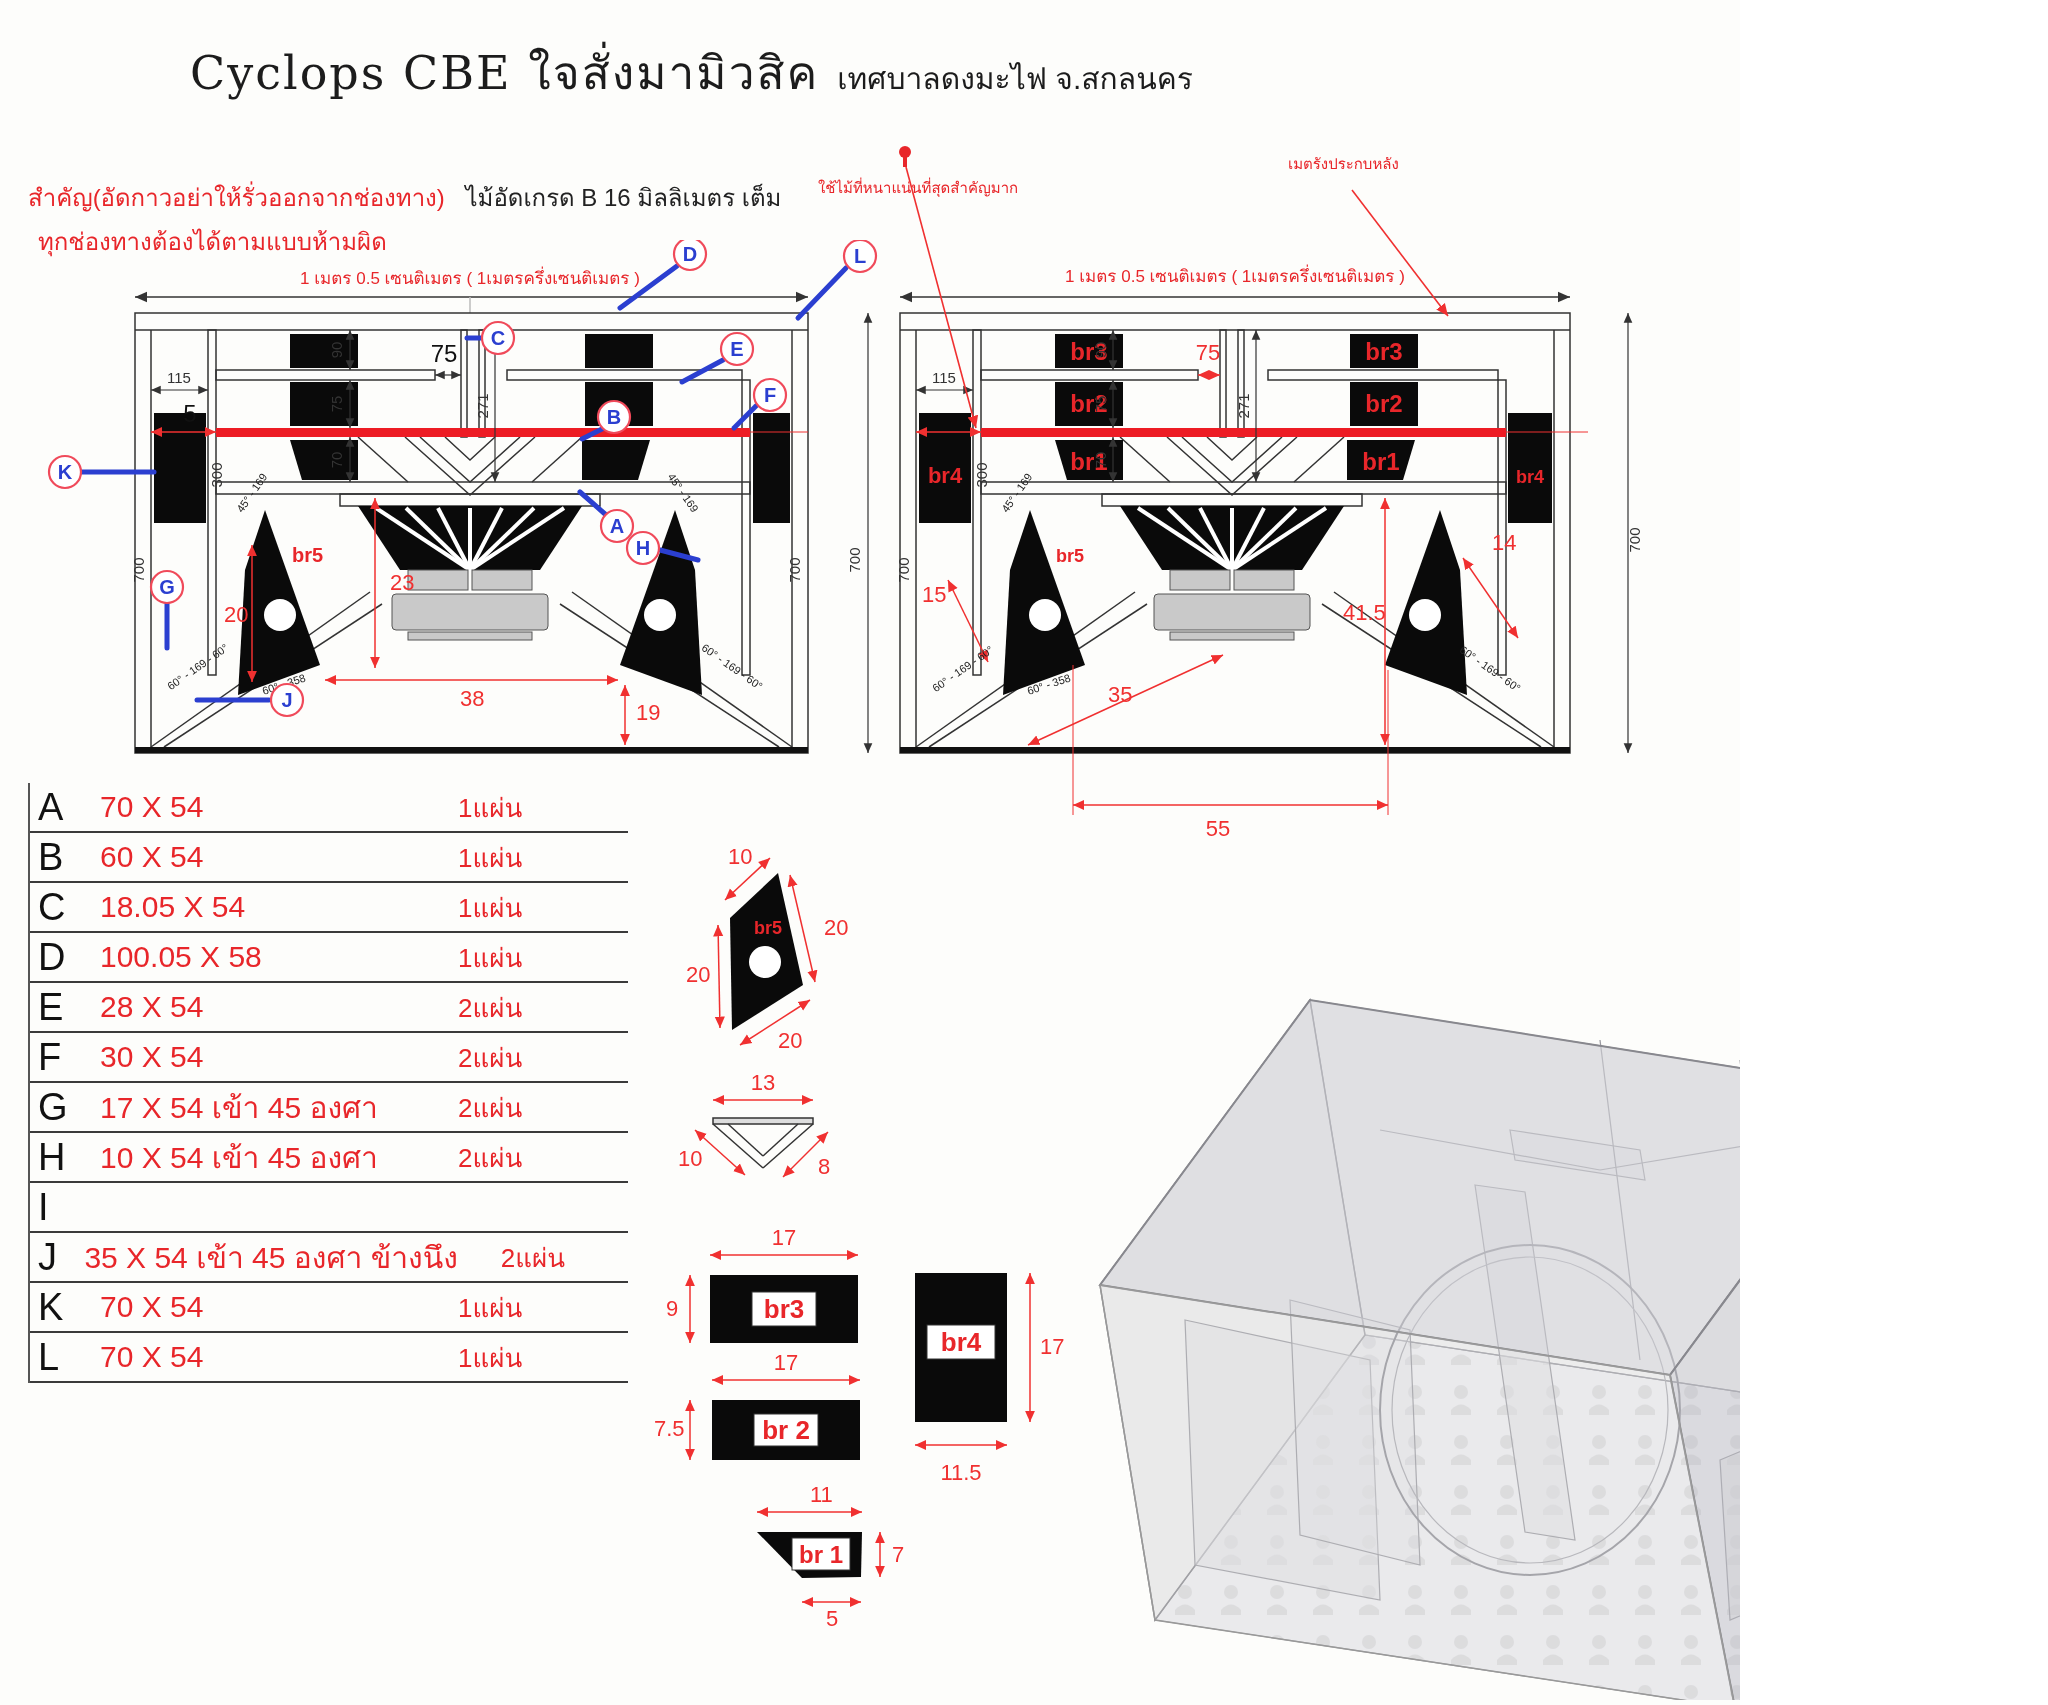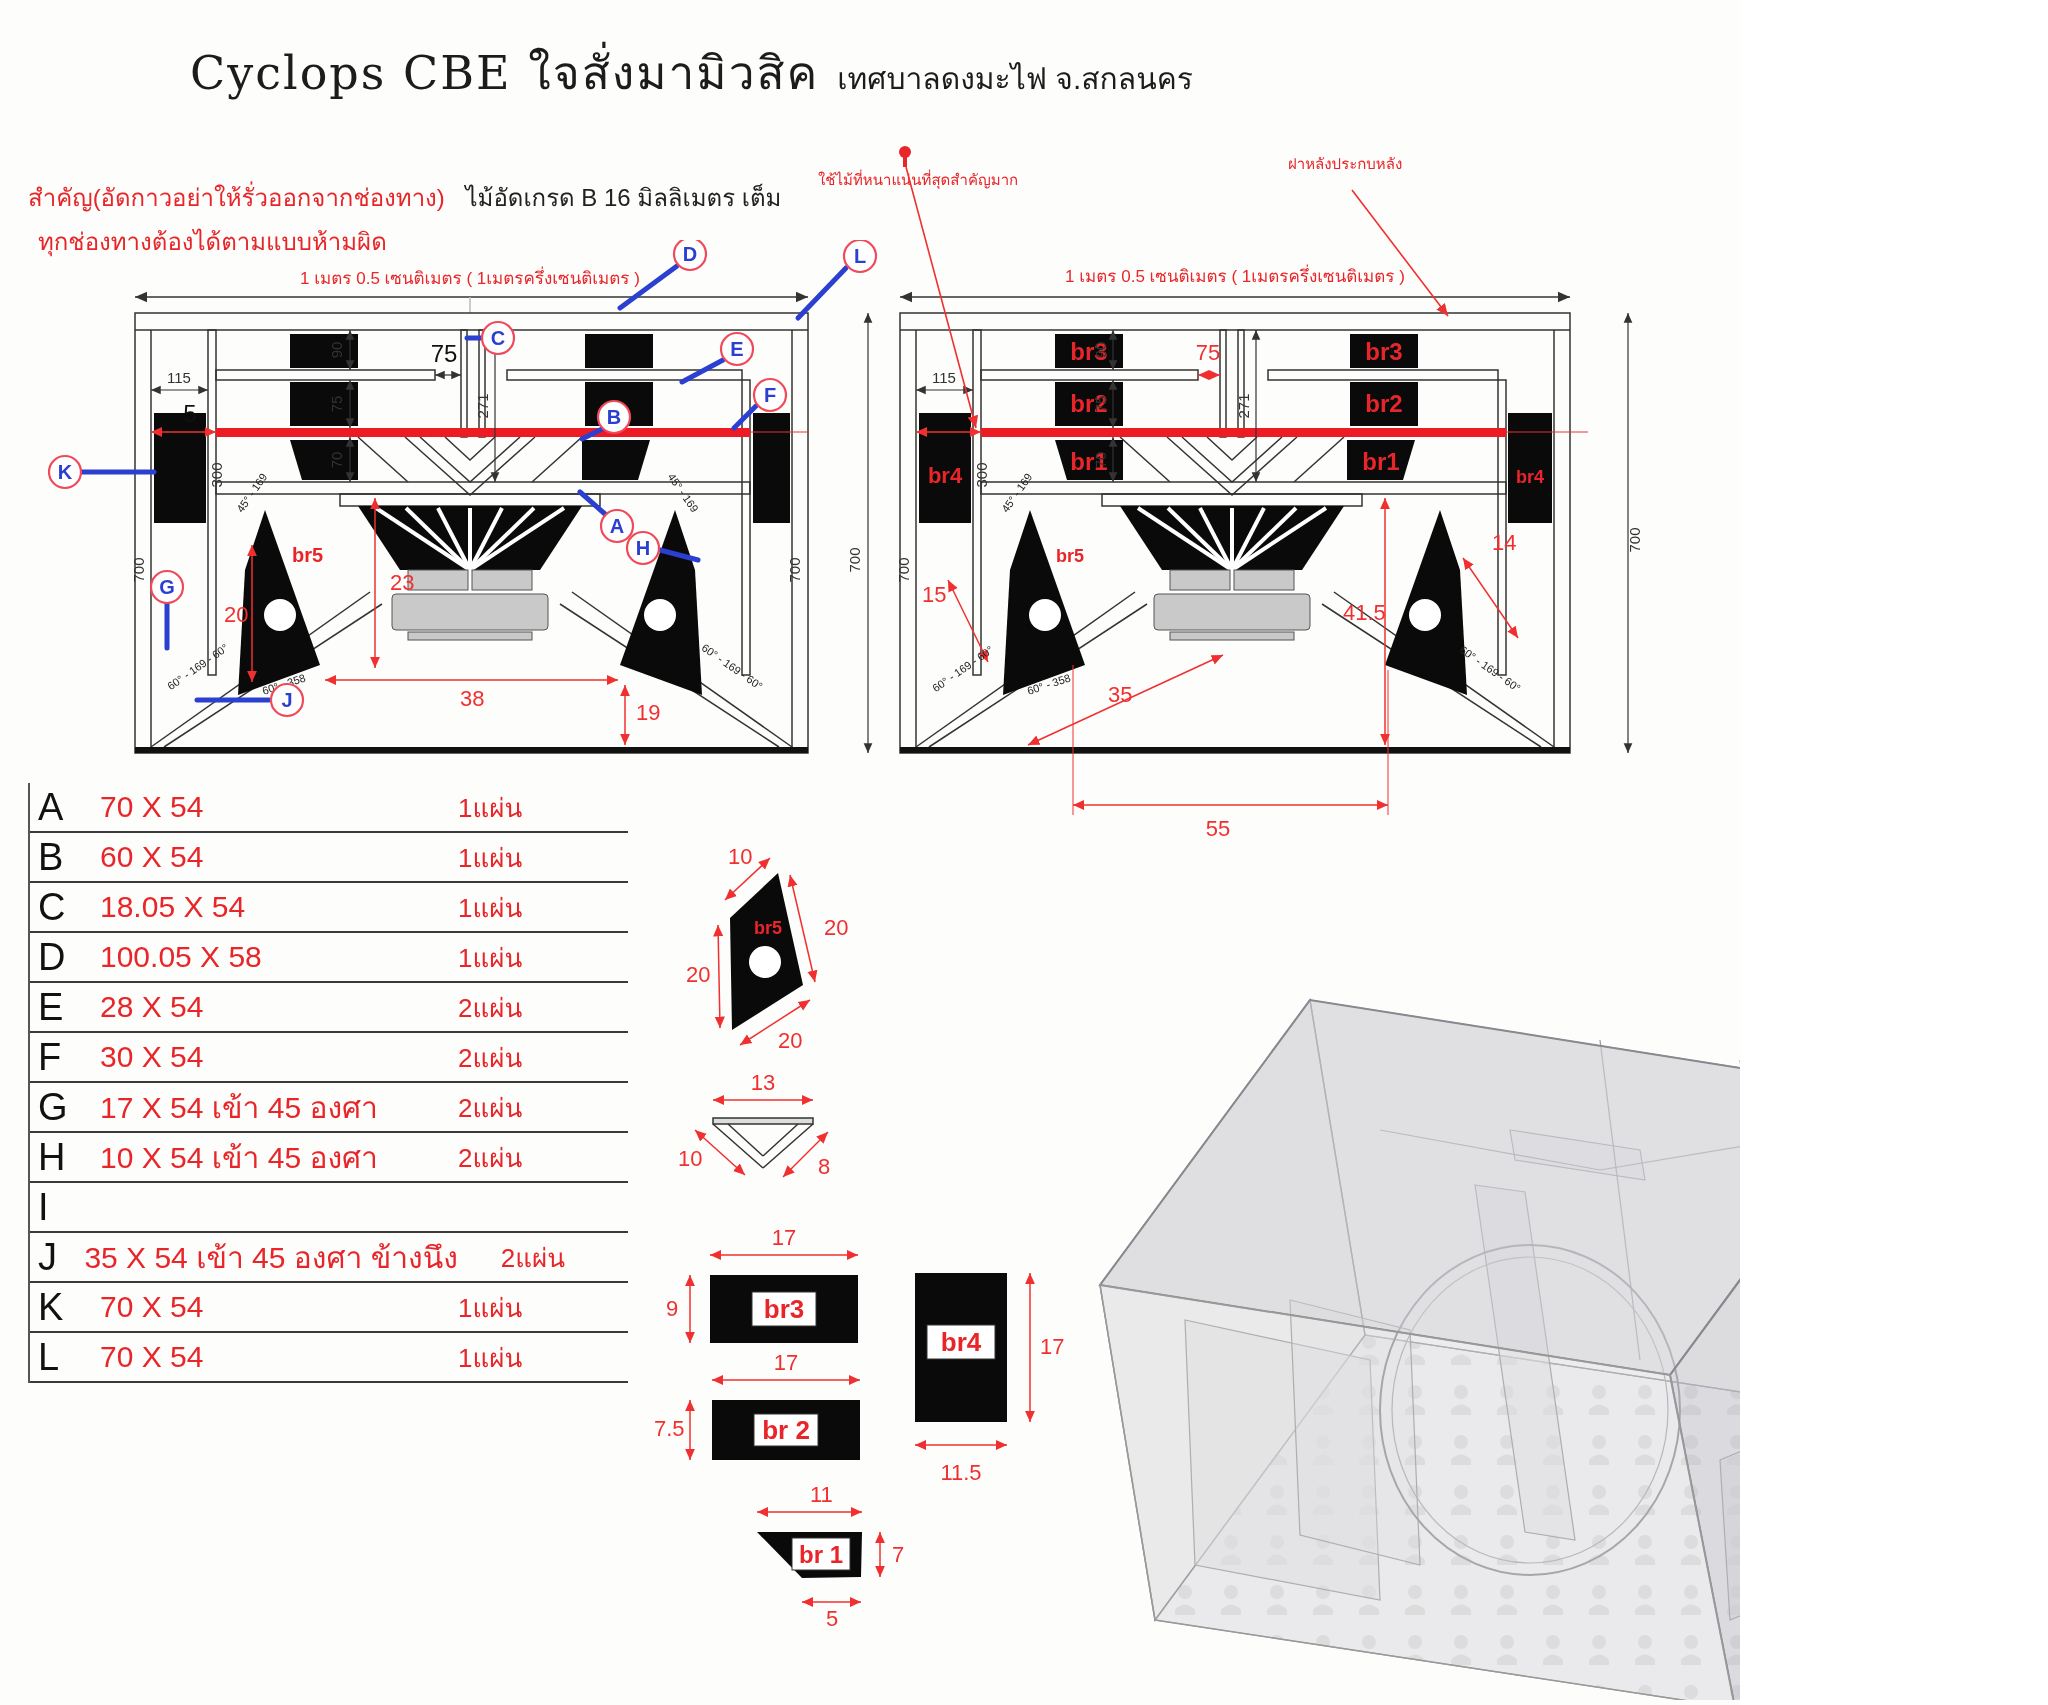--- a/index.html
+++ b/index.html
@@ -4,21 +4,21 @@
 <style>
   html,body{margin:0;padding:0;background:#fff;}
   #canvas{position:relative;width:1740px;height:1705px;background:#fdfdfb;font-family:"Liberation Sans",sans-serif;overflow:hidden;}
   .abs{position:absolute;}
   #title{left:190px;top:36px;font-family:"DejaVu Serif",serif;font-size:46px;color:#1c1c1c;letter-spacing:2px;white-space:nowrap;}
   #title .sub{font-family:"Liberation Sans",sans-serif;font-size:30px;letter-spacing:0;margin-left:18px;}
   #note1{left:28px;top:178px;font-size:24px;white-space:nowrap;}
   #note1 .red{color:#e8262a;}
   #note1 .blk{color:#222;margin-left:14px;}
   #note2{left:38px;top:222px;font-size:24px;color:#e8262a;white-space:nowrap;}
-  #ann-dense{left:818px;top:168px;font-size:15px;color:#e8262a;white-space:nowrap;}
+  #ann-dense{left:818px;top:176px;font-size:15px;color:#e8262a;white-space:nowrap;}
   #ann-back{left:1288px;top:152px;font-size:15px;color:#e8262a;white-space:nowrap;}
   
   #ptable{left:28px;top:783px;width:598px;border-left:2px solid #555;}
   .prow{display:flex;align-items:center;height:48px;border-bottom:2px solid #3a3a3a;}
   .pletter{width:62px;font-size:38px;color:#111;padding-left:8px;line-height:1;}
   .psize{flex:1;font-size:30px;color:#e8262a;white-space:nowrap;}
   .pqty{width:170px;font-size:26px;color:#e8262a;margin-left:43px;}
   svg text{font-family:"Liberation Sans",sans-serif;}
   .dimtxt{fill:#333;font-size:15px;}
   .dimtxtR{fill:#f03030;font-size:22px;}
@@ -45,21 +45,21 @@
   </svg>
 
   <div id="title" class="abs"><span>Cyclops CBE ใจสั่งมามิวสิค</span><span class="sub">เทศบาลดงมะไฟ จ.สกลนคร</span></div>
 
   <div id="note1" class="abs">
     <span class="red">สำคัญ(อัดกาวอย่าให้รั่วออกจากช่องทาง)</span>
     <span class="blk">ไม้อัดเกรด B 16  มิลลิเมตร เต็ม</span>
   </div>
   <div id="note2" class="abs">ทุกช่องทางต้องได้ตามแบบห้ามผิด</div>
   <div id="ann-dense" class="abs">ใช้ไม้ที่หนาแน่นที่สุดสำคัญมาก</div>
-  <div id="ann-back" class="abs">ฝาหลังประกบหลัง</div>
+  <div id="ann-back" class="abs">เมตรังประกบหลัง</div>
 
   <svg class="abs" style="left:40px;top:240px" width="850" height="560" viewBox="0 0 850 560">
 
     <g stroke="#333" fill="none" stroke-width="1.5">
       <line x1="95" y1="57" x2="768" y2="57" marker-start="url(#ab)" marker-end="url(#ab)"></line>
       <line x1="430" y1="57" x2="430" y2="73" stroke="#bbb"></line>
       <rect x="95" y="73" width="673" height="440"></rect>
       <line x1="95" y1="90" x2="768" y2="90"></line>
       <line x1="111" y1="90" x2="111" y2="513"></line>
       <line x1="752" y1="90" x2="752" y2="513"></line>

